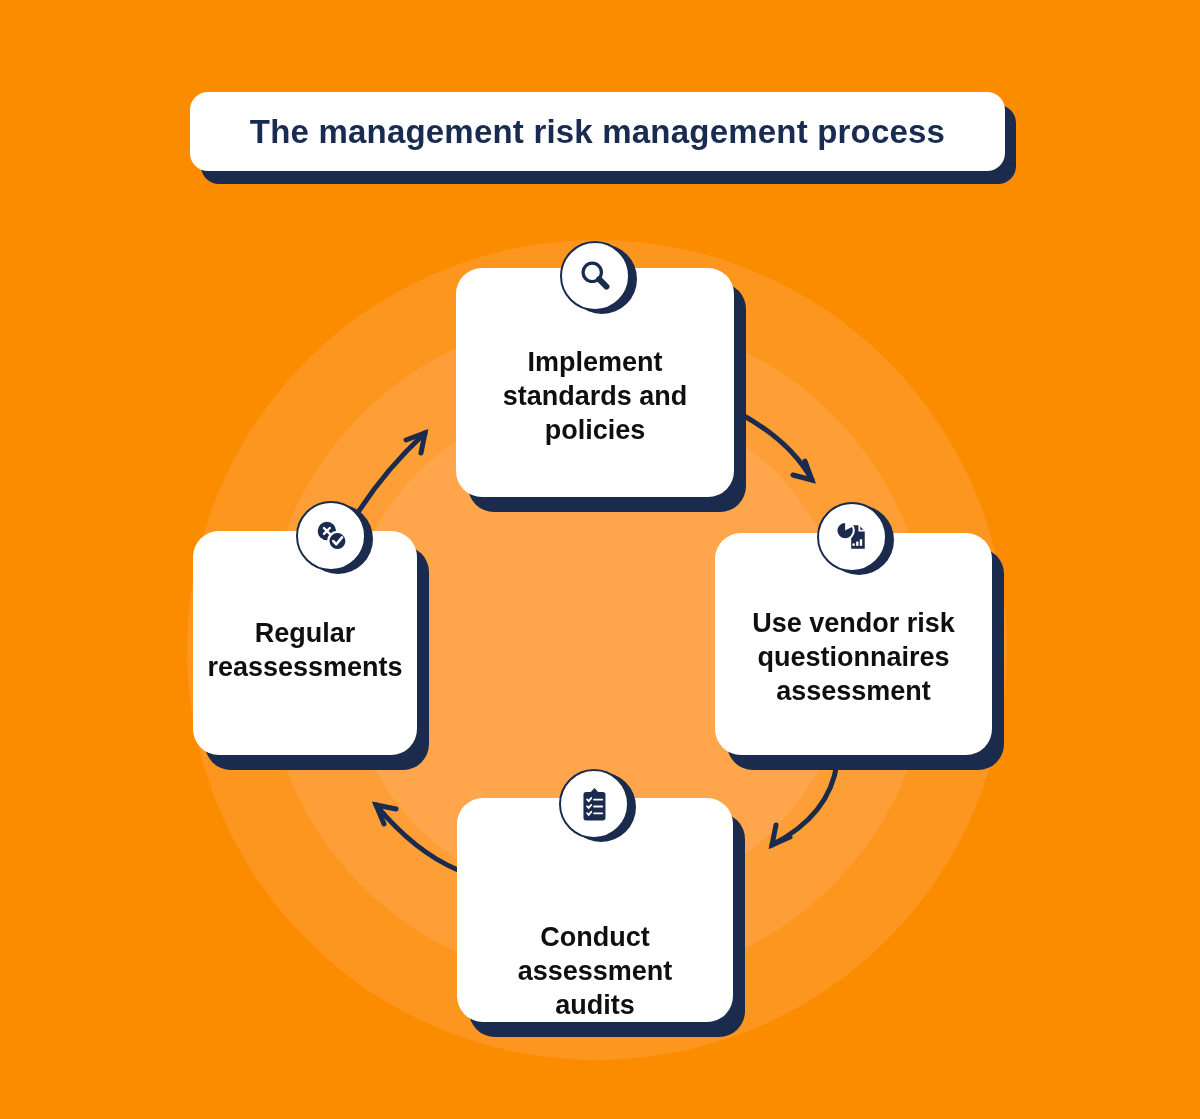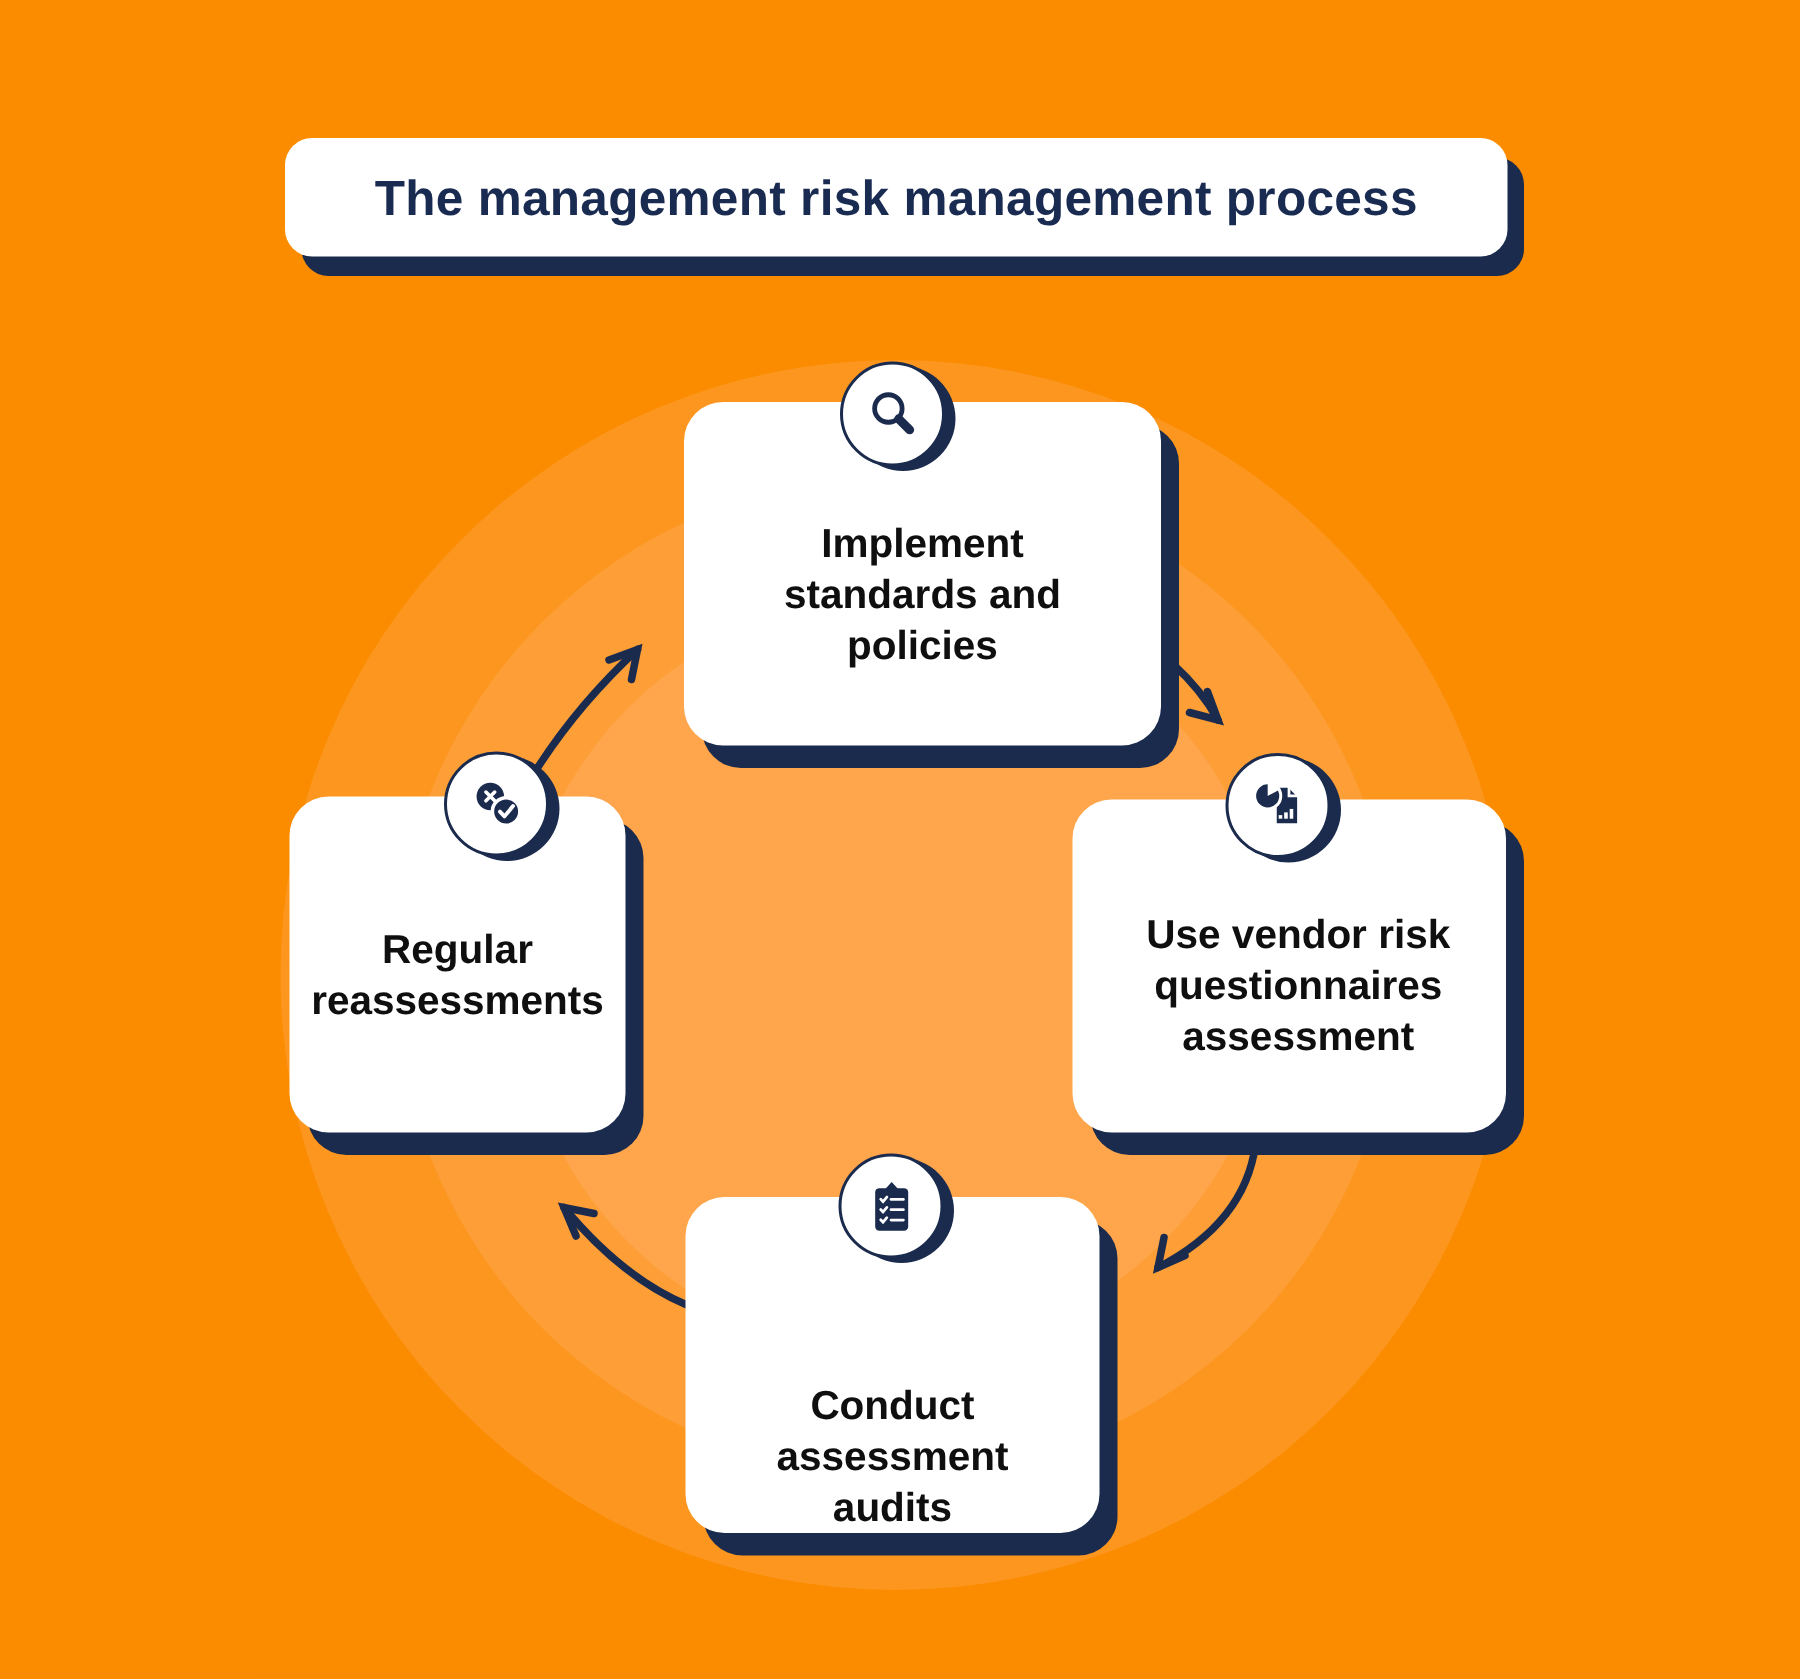--- a/index.html
+++ b/index.html
@@ -27,22 +27,22 @@
 
   .step{
     position:absolute;background:#FFFFFF;border-radius:26px;
     box-shadow:12px 15px 0 #1B2B4D;
     display:flex;flex-direction:column;align-items:center;justify-content:center;
   }
   .step .step-label{
     margin-top:26px;text-align:center;
     font-size:27px;line-height:34px;font-weight:700;color:#0F0F0F;
   }
-  #step-top{left:456px;top:268px;width:318px;height:229px;}
-  #step-right{left:715px;top:533px;width:277px;height:222px;padding-left:12px;}
+  #step-top{left:456px;top:268px;width:278px;height:229px;}
+  #step-right{left:715px;top:533px;width:277px;height:222px;}
   #step-bottom{left:457px;top:798px;width:276px;height:224px;justify-content:flex-end;}
   #step-left{left:193px;top:531px;width:224px;height:224px;}
   #step-left .step-label{margin-top:14px;}
 
   .icon-circle{
     position:absolute;width:66px;height:66px;border-radius:50%;
     background:#FFFFFF;border:2.5px solid #1B2B4D;
     box-shadow:7px 3px 0 #1B2B4D;
     display:flex;align-items:center;justify-content:center;
   }

